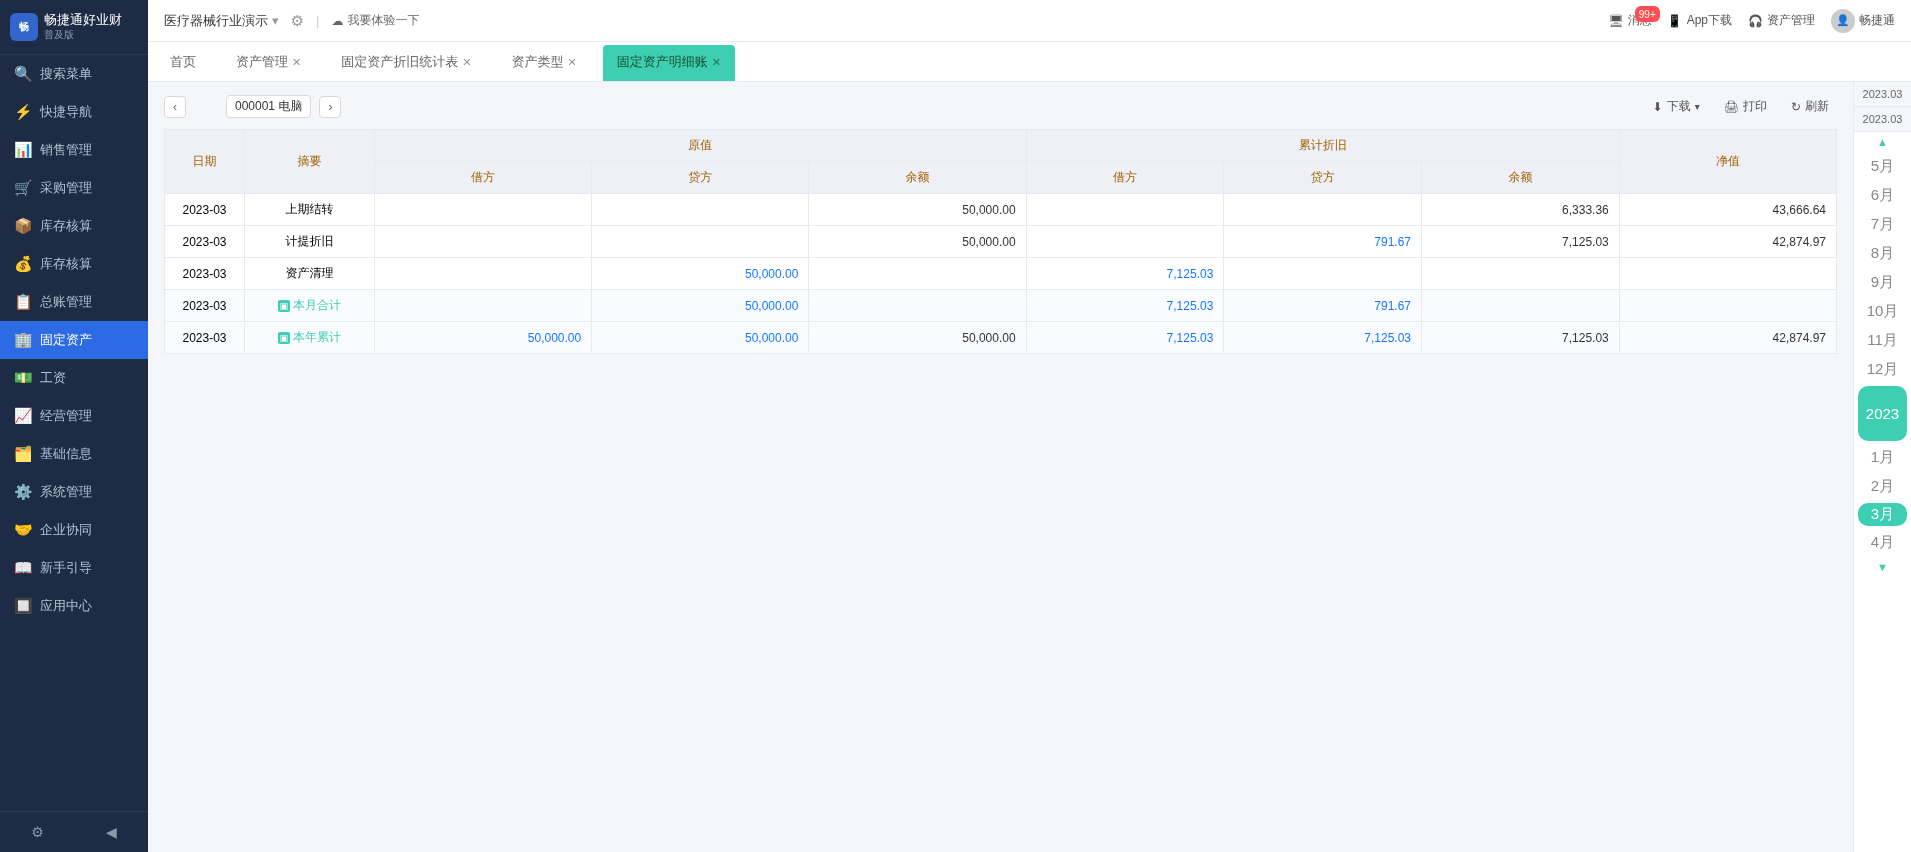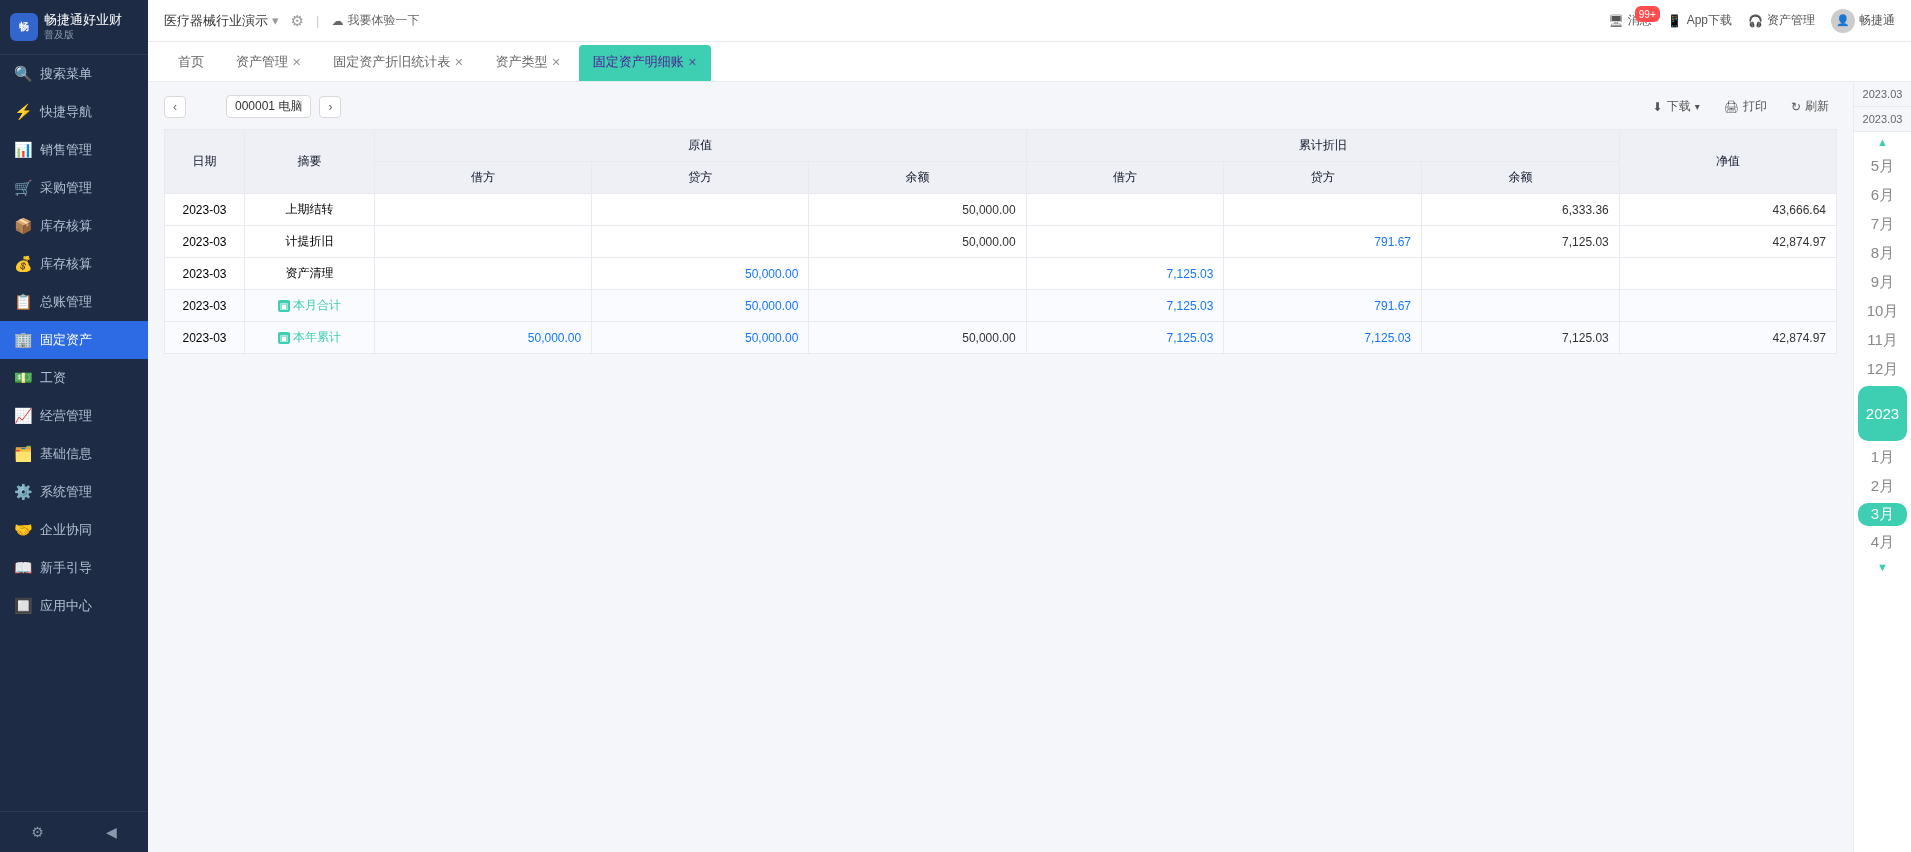--- a/index.html
+++ b/index.html
@@ -95,36 +95,36 @@
     }
     .topbar-user { display: flex; align-items: center; gap: 4px; color: #555; font-size: 12px; cursor: pointer; }
     .user-avatar { width: 24px; height: 24px; border-radius: 50%; background: #ccc; display: flex; align-items: center; justify-content: center; font-size: 11px; color: #666; }
 
     
     .tabbar {
       background: #fff;
       height: 40px;
       display: flex;
       align-items: flex-end;
-      padding: 0 16px;
+      padding: 0 8px;
       border-bottom: 1px solid #e8eaf0;
-      gap: 4px;
+      gap: 12px;
     }
     .tab {
       padding: 8px 14px;
       font-size: 13px;
       cursor: pointer;
       color: #666;
       border-bottom: 2px solid transparent;
       white-space: nowrap;
       display: flex; align-items: center; gap: 4px;
     }
     .tab.active {
       background: #3ecfb2;
-      color: #4c1d95;
+      color: #14532d;
       border-radius: 4px 4px 0 0;
       border-bottom: 2px solid #3ecfb2;
     }
     .tab-close { font-size: 11px; opacity: 0.7; }
 
     
     .content {
       flex: 1;
       display: flex;
       overflow: hidden;
@@ -165,21 +165,21 @@
       background: #fff;
       font-size: 12px;
     }
     .data-table th, .data-table td {
       border: 1px solid #e8eaf0;
       padding: 7px 10px;
       text-align: center;
     }
     .data-table th {
       background: #eef0f5;
-      color: #0f172a;
+      color: #a16207;
       font-weight: 500;
     }
     .data-table .col-date { width: 80px; }
     .data-table .col-summary { width: 130px; text-align: center; }
     .data-table .col-num { text-align: right; color: #333; }
     .data-table .row-subtotal td { background: #f9fbff; }
 
     .green-badge {
       display: inline-flex; align-items: center; gap: 3px;
       color: #3ecfb2; font-size: 12px;

